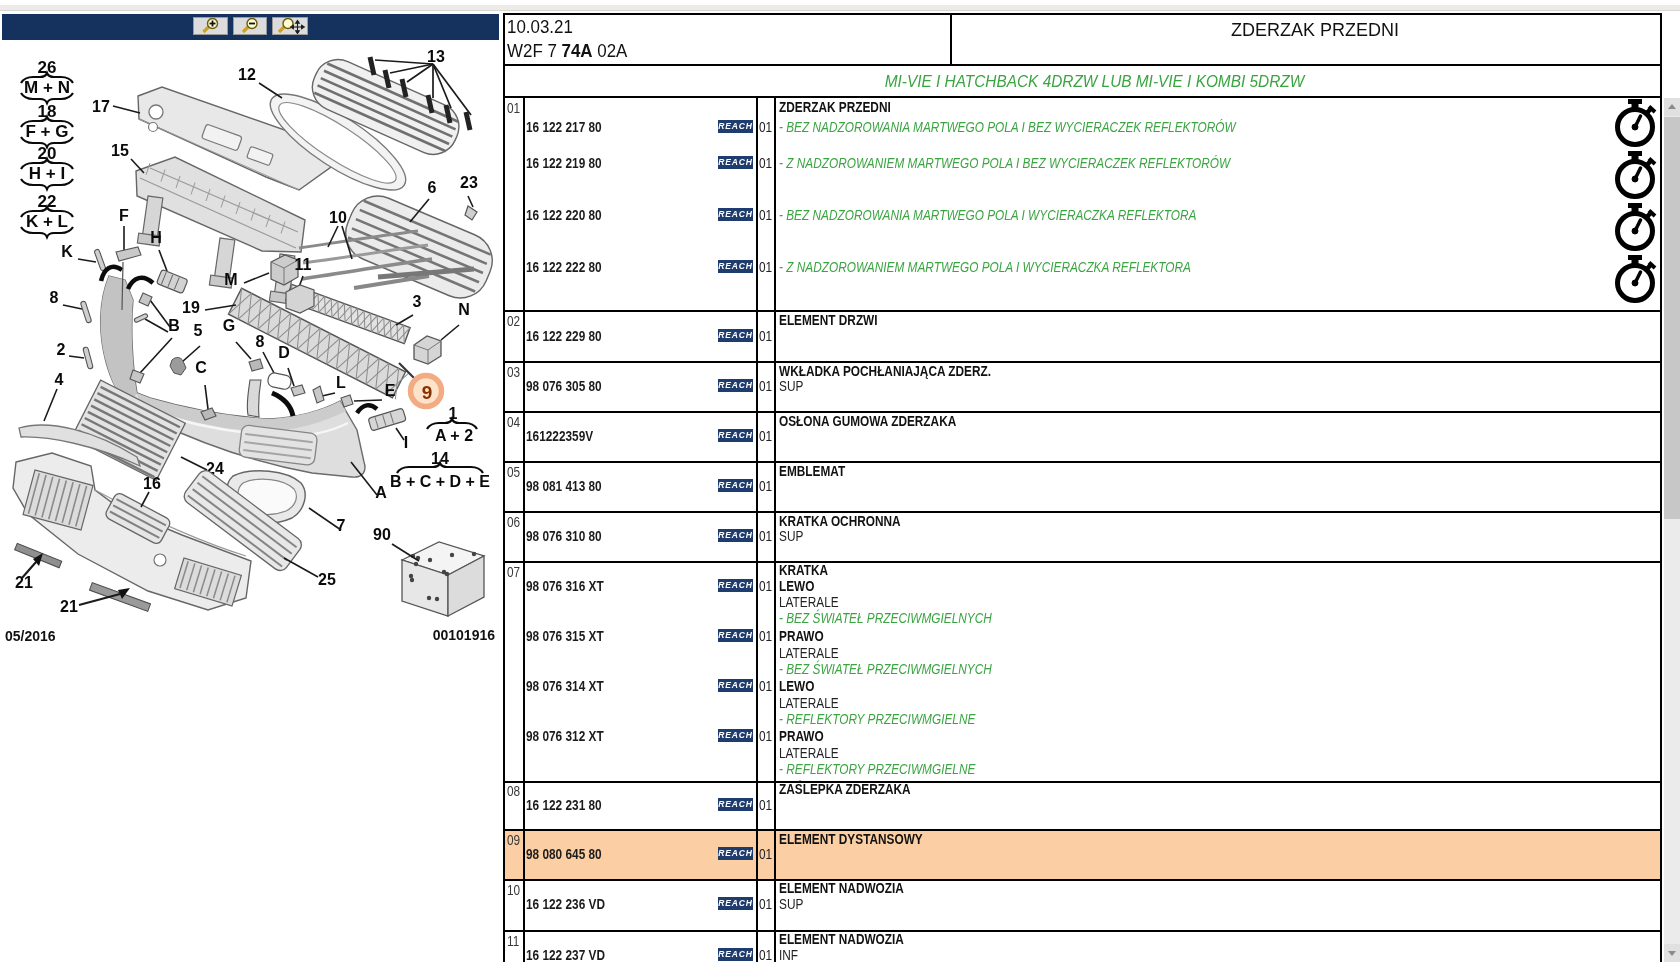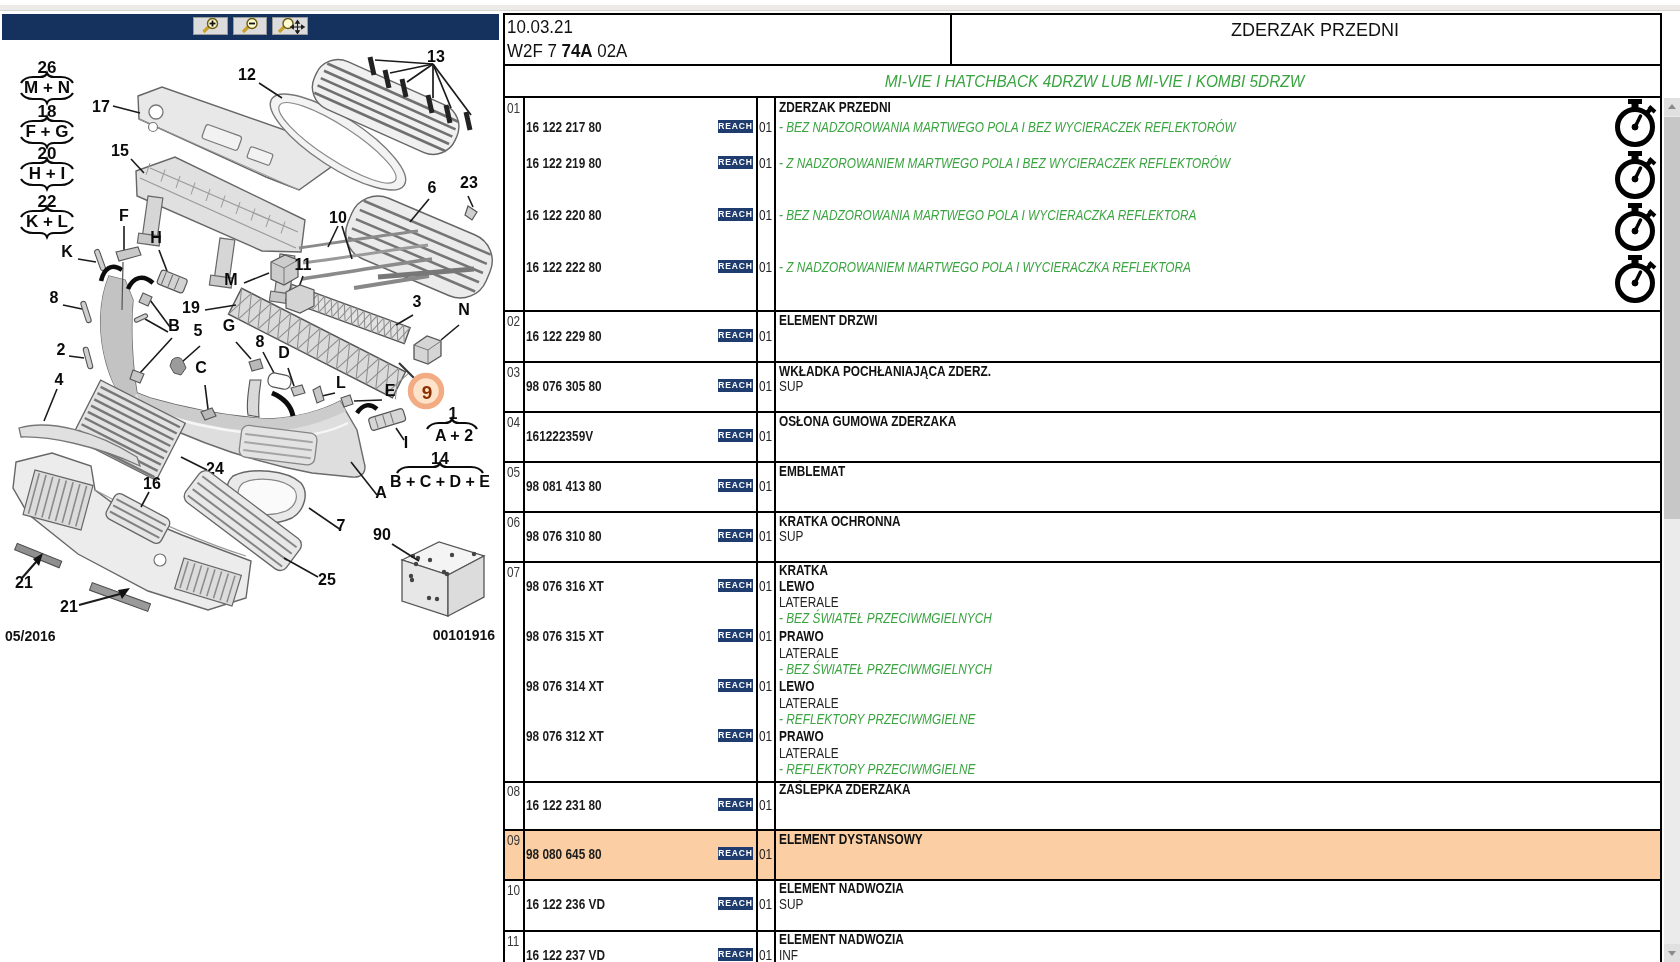--- a/index.html
+++ b/index.html
@@ -9,21 +9,21 @@
 .vl{position:absolute;background:#000;width:2px;}
 .t{position:absolute;white-space:nowrap;}
 .rn{font-size:14px;color:#3a3a3a;transform:scaleX(0.845);transform-origin:0 0;}
 .pn{font-size:14px;font-weight:bold;color:#1c1c1c;transform:scaleX(0.845);transform-origin:0 0;}
 .d1{font-size:14px;font-weight:bold;color:#111;transform:scaleX(0.845);transform-origin:0 0;}
 .d2{font-size:14px;color:#222;transform:scaleX(0.845);transform-origin:0 0;}
 .dg{font-size:14px;font-style:italic;color:#3aa441;transform:scaleX(0.845);transform-origin:0 0;}
 .qty{font-size:14px;color:#222;transform:scaleX(0.845);transform-origin:0 0;}
 .reach{position:absolute;width:35px;height:13px;background:#1e3c6e;color:#fff;
   font-size:8.5px;font-weight:bold;text-align:center;line-height:13.5px;letter-spacing:0.9px;
-  font-family:"Liberation Sans",sans-serif;}
+  font-family:"Liberation Sans",sans-serif;font-style:italic;}
 </style>
 </head>
 <body>
 <div id="page">
 <div style="position:absolute;left:0;top:5px;width:1680px;height:6px;background:#edebe7;"></div>
 <div style="position:absolute;left:0;top:10px;width:1680px;height:1px;background:#d8d6d2;"></div>
 <div style="position:absolute;left:2px;top:14px;width:497px;height:26px;background:#15325f;"></div>
 <div style="position:absolute;left:193px;top:17px;width:35px;height:18px;background:#dcdcdc;border:1px solid #9a9a9a;box-sizing:border-box;">
       <svg width="33" height="16" viewBox="0 0 33 16" style="position:absolute;left:0;top:0;">
         <line x1="9.5" y1="14" x2="15.5" y2="8" stroke="#c8a22a" stroke-width="3.2"></line>

